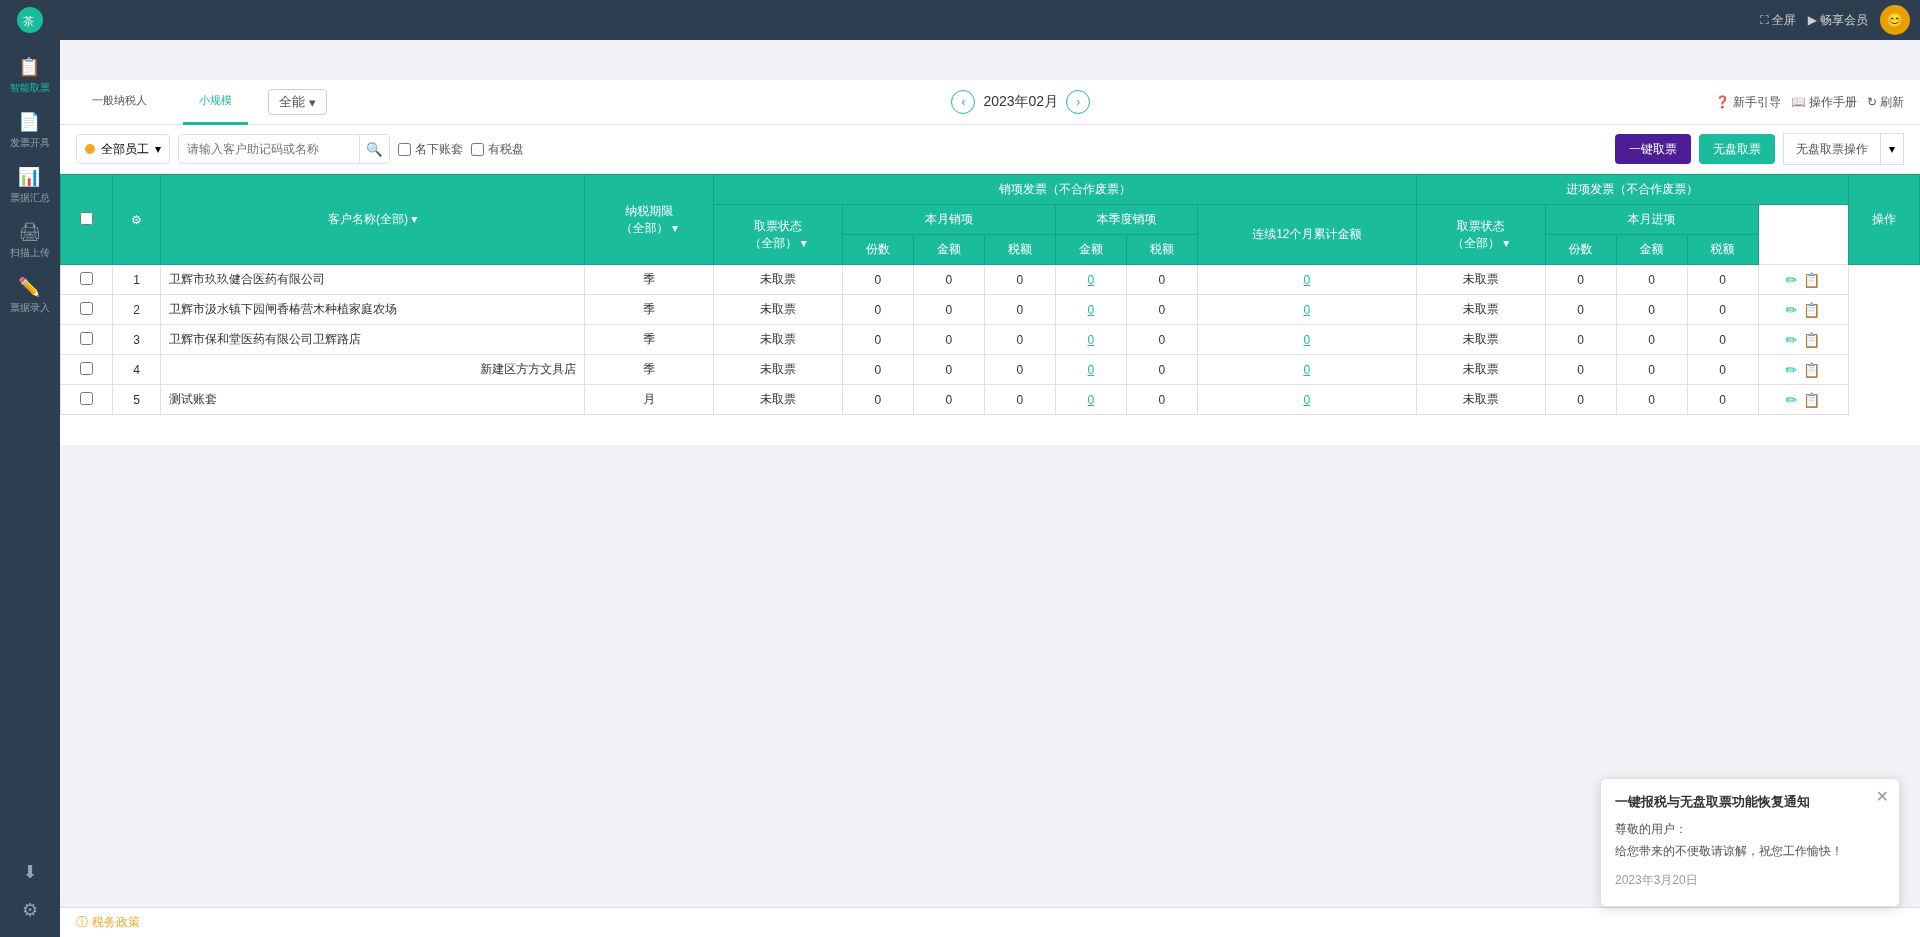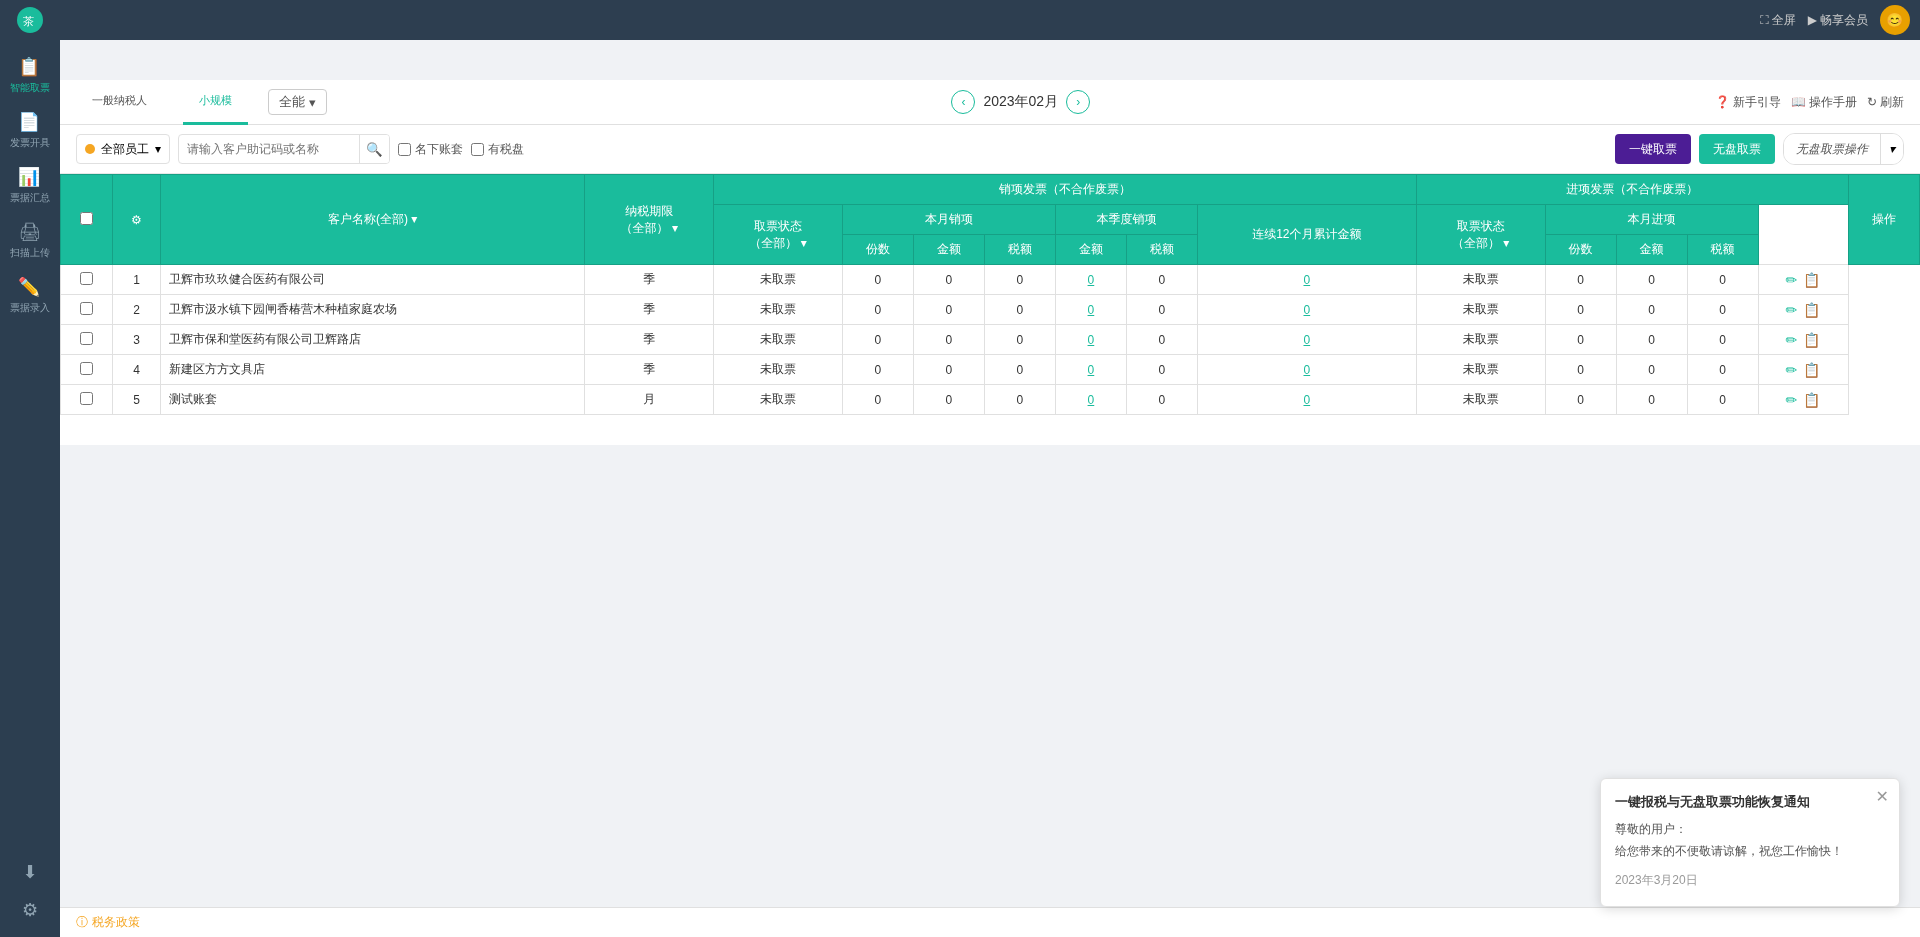--- a/index.html
+++ b/index.html
@@ -40,21 +40,21 @@
     
     .toolbar { background: #fff; padding: 8px 16px; display: flex; align-items: center; gap: 8px; border-bottom: 1px solid #e8e8e8; }
     .toolbar .employee-select { display: flex; align-items: center; border: 1px solid #e0e0e0; border-radius: 4px; padding: 0 8px; height: 30px; gap: 6px; cursor: pointer; font-size: 12px; background: #fff; }
     .toolbar .employee-select .dot { width: 10px; height: 10px; background: #f5a623; border-radius: 50%; }
     .toolbar .search-box { display: flex; align-items: center; border: 1px solid #e0e0e0; border-radius: 4px; height: 30px; overflow: hidden; }
     .toolbar .search-box input { border: none; outline: none; padding: 0 8px; font-size: 12px; width: 180px; }
     .toolbar .search-box .search-btn { width: 30px; height: 30px; background: #fff; border: none; cursor: pointer; display: flex; align-items: center; justify-content: center; border-left: 1px solid #e0e0e0; }
     .toolbar .check-item { display: flex; align-items: center; gap: 4px; cursor: pointer; font-size: 12px; color: #555; }
     .toolbar .btn-primary { background: #4c1d95; color: #fff; border: none; border-radius: 4px; padding: 0 14px; height: 30px; cursor: pointer; font-size: 12px; white-space: nowrap; }
     .toolbar .btn-danger { background: #1abc9c; color: #fff; border: none; border-radius: 4px; padding: 0 14px; height: 30px; cursor: pointer; font-size: 12px; white-space: nowrap; }
-    .toolbar .btn-group { display: flex; align-items: flex-start; border: 1px solid #ddd; border-radius: 12px; overflow: hidden; font-style: italic; }
+    .toolbar .btn-group { display: flex; align-items: flex-start; border: 1px solid #ddd; border-radius: 0; overflow: hidden; }
     .toolbar .btn-group .btn-text { padding: 0 12px; height: 30px; display: flex; align-items: center; font-size: 12px; color: #555; background: #fff; cursor: pointer; }
     .toolbar .btn-group .btn-arrow { padding: 0 8px; height: 30px; display: flex; align-items: center; background: #fff; cursor: pointer; border-left: 1px solid #ddd; }
     .toolbar .spacer { flex: 1; }
 
     
     .table-container { background: #fff; overflow-x: auto; }
     table { width: 100%; border-collapse: collapse; }
     thead tr th { background: #1abc9c; color: #fff; font-size: 12px; font-weight: normal; padding: 6px 8px; text-align: center; border: 1px solid #16a085; white-space: nowrap; }
     tbody tr td { padding: 6px 8px; border: 1px solid #e0e0e0; text-align: center; font-size: 12px; color: #333; }
     tbody tr td .link { color: #1abc9c; cursor: pointer; text-decoration: underline; }
@@ -270,21 +270,21 @@
       <td>
         <div class="action-icons">
           <span class="action-icon">✏</span>
           <span class="action-icon">📋</span>
         </div>
       </td>
     </tr>
           <tr>
       <td><input type="checkbox" style=""></td>
       <td>4</td>
-      <td style="text-align:left">新建区方方文具店</td>
+      <td style="text-align:right">新建区方方文具店</td>
       <td>季</td>
       <td>未取票</td>
       <td>0</td>
       <td>0</td>
       <td>0</td>
       <td><span class="link">0</span></td>
       <td>0</td>
       <td><span class="link">0</span></td>
       <td>未取票</td>
       <td>0</td>

